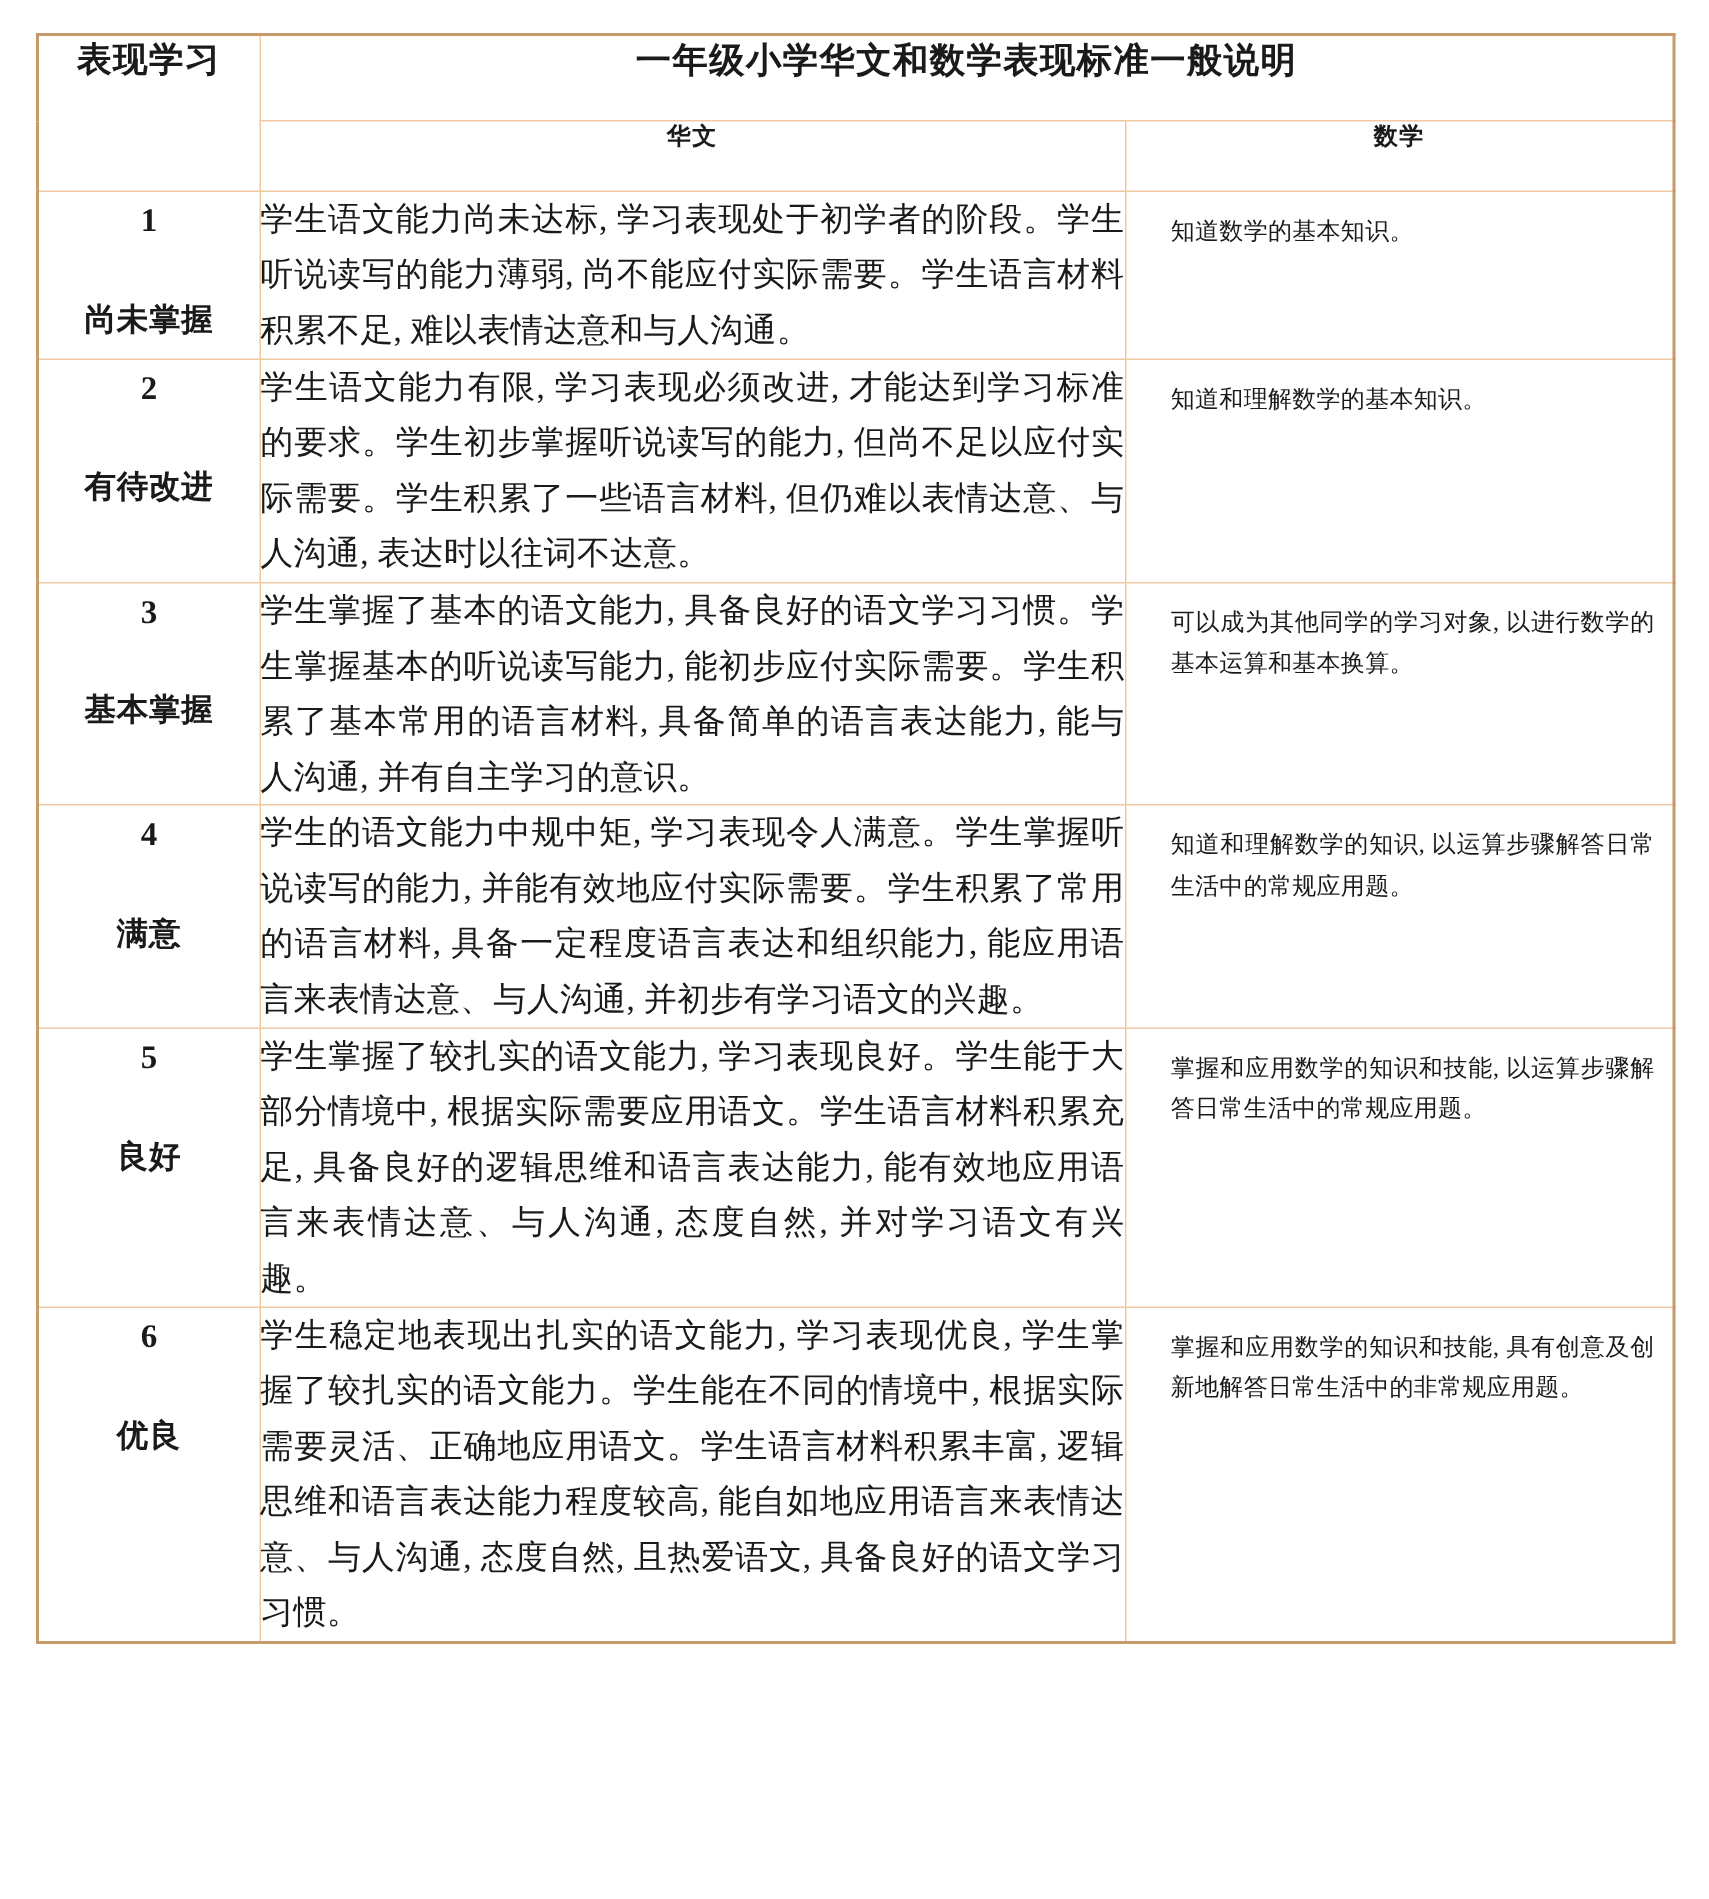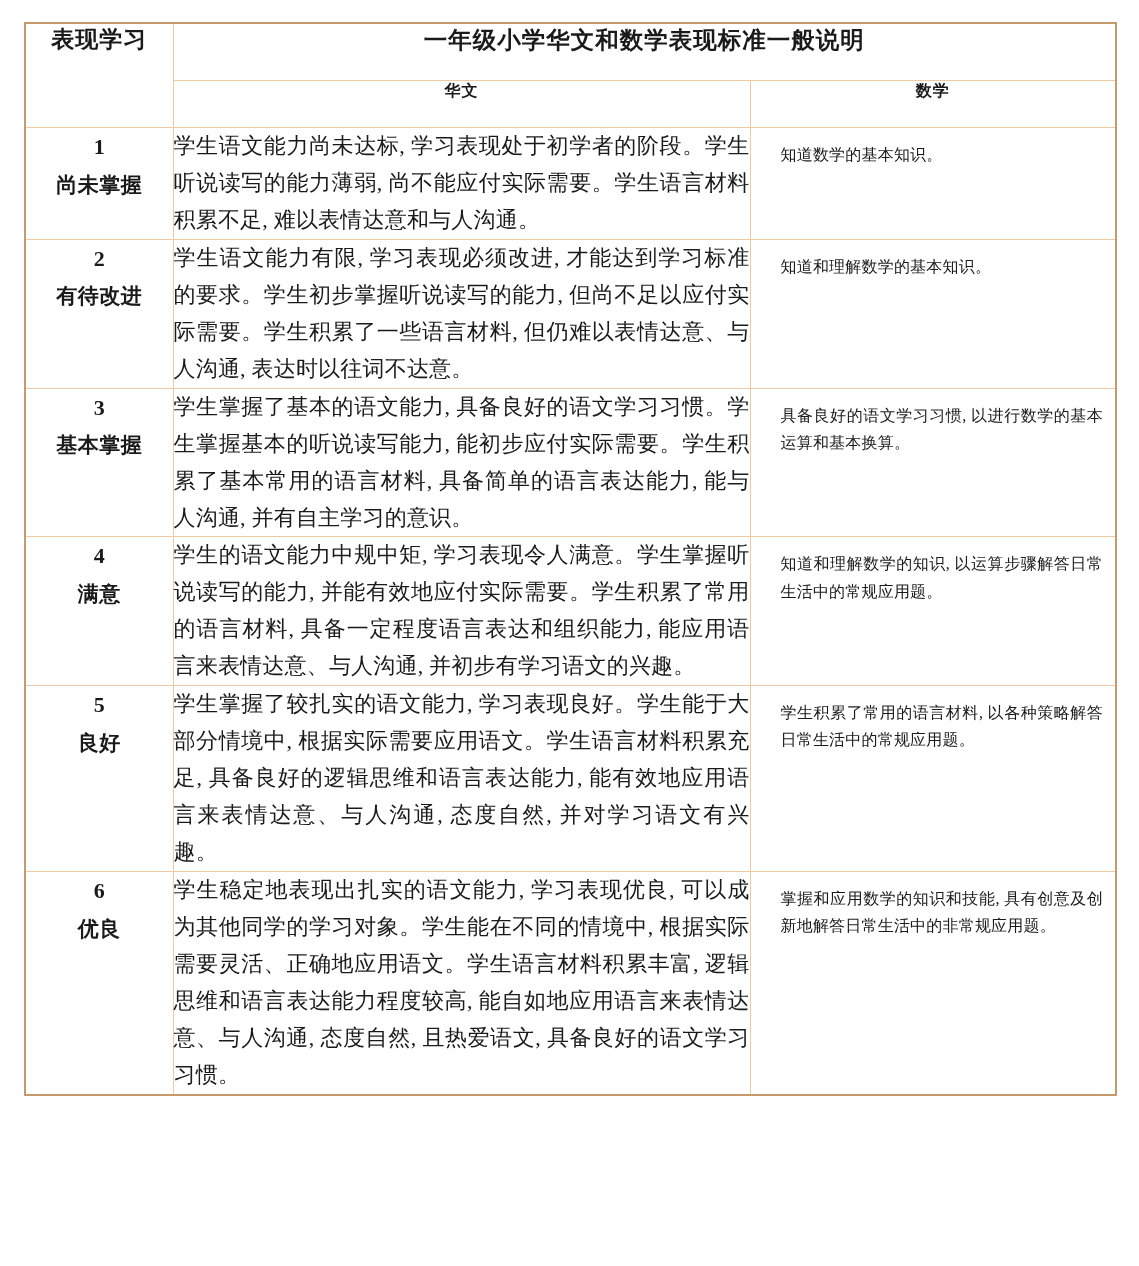--- a/index.html
+++ b/index.html
@@ -87,20 +87,21 @@
     display: block;
     font-size: 22px;
     font-weight: bold;
     font-family: "Liberation Serif", "DejaVu Serif", serif;
   }
   .cell-level .lvl-name {
     display: block;
     font-size: 21px;
     font-weight: bold;
     letter-spacing: 0.5px;
+    margin-top: 28px;
   }
 
   .cell-text {
     font-size: 22px;
     line-height: 1.68;
     font-weight: normal;
     padding: 13px 12px 14px 14px;
     text-align: justify;
     text-justify: inter-ideograph;
     letter-spacing: 0.2px;
@@ -154,46 +155,46 @@
         <td class="cell-text chinese">学生语文能力有限, 学习表现必须改进, 才能达到学习标准的要求。学生初步掌握听说读写的能力, 但尚不足以应付实际需要。学生积累了一些语言材料, 但仍难以表情达意、与人沟通, 表达时以往词不达意。</td>
         <td class="cell-text math">知道和理解数学的基本知识。</td>
       </tr>
 
       <tr>
         <td class="cell-level">
           <span class="lvl-num">3</span>
           <span class="lvl-name">基本掌握</span>
         </td>
         <td class="cell-text chinese">学生掌握了基本的语文能力, 具备良好的语文学习习惯。学生掌握基本的听说读写能力, 能初步应付实际需要。学生积累了基本常用的语言材料, 具备简单的语言表达能力, 能与人沟通, 并有自主学习的意识。</td>
-        <td class="cell-text math">具备良好的语文学习习惯, 以进行数学的基本运算和基本换算。</td>
+        <td class="cell-text math">可以成为其他同学的学习对象, 以进行数学的基本运算和基本换算。</td>
       </tr>
 
       <tr>
         <td class="cell-level">
           <span class="lvl-num">4</span>
           <span class="lvl-name">满意</span>
         </td>
         <td class="cell-text chinese">学生的语文能力中规中矩, 学习表现令人满意。学生掌握听说读写的能力, 并能有效地应付实际需要。学生积累了常用的语言材料, 具备一定程度语言表达和组织能力, 能应用语言来表情达意、与人沟通, 并初步有学习语文的兴趣。</td>
         <td class="cell-text math">知道和理解数学的知识, 以运算步骤解答日常生活中的常规应用题。</td>
       </tr>
 
       <tr>
         <td class="cell-level">
           <span class="lvl-num">5</span>
           <span class="lvl-name">良好</span>
         </td>
         <td class="cell-text chinese">学生掌握了较扎实的语文能力, 学习表现良好。学生能于大部分情境中, 根据实际需要应用语文。学生语言材料积累充足, 具备良好的逻辑思维和语言表达能力, 能有效地应用语言来表情达意、与人沟通, 态度自然, 并对学习语文有兴趣。</td>
-        <td class="cell-text math">学生积累了常用的语言材料, 以各种策略解答日常生活中的常规应用题。</td>
+        <td class="cell-text math">掌握和应用数学的知识和技能, 以运算步骤解答日常生活中的常规应用题。</td>
       </tr>
 
       <tr>
         <td class="cell-level">
           <span class="lvl-num">6</span>
           <span class="lvl-name">优良</span>
         </td>
-        <td class="cell-text chinese">学生稳定地表现出扎实的语文能力, 学习表现优良, 可以成为其他同学的学习对象。学生能在不同的情境中, 根据实际需要灵活、正确地应用语文。学生语言材料积累丰富, 逻辑思维和语言表达能力程度较高, 能自如地应用语言来表情达意、与人沟通, 态度自然, 且热爱语文, 具备良好的语文学习习惯。</td>
+        <td class="cell-text chinese">学生稳定地表现出扎实的语文能力, 学习表现优良, 学生掌握了较扎实的语文能力。学生能在不同的情境中, 根据实际需要灵活、正确地应用语文。学生语言材料积累丰富, 逻辑思维和语言表达能力程度较高, 能自如地应用语言来表情达意、与人沟通, 态度自然, 且热爱语文, 具备良好的语文学习习惯。</td>
         <td class="cell-text math">掌握和应用数学的知识和技能, 具有创意及创新地解答日常生活中的非常规应用题。</td>
       </tr>
 
     </tbody>
   </table>
 
 </div>
 
 </body></html>

